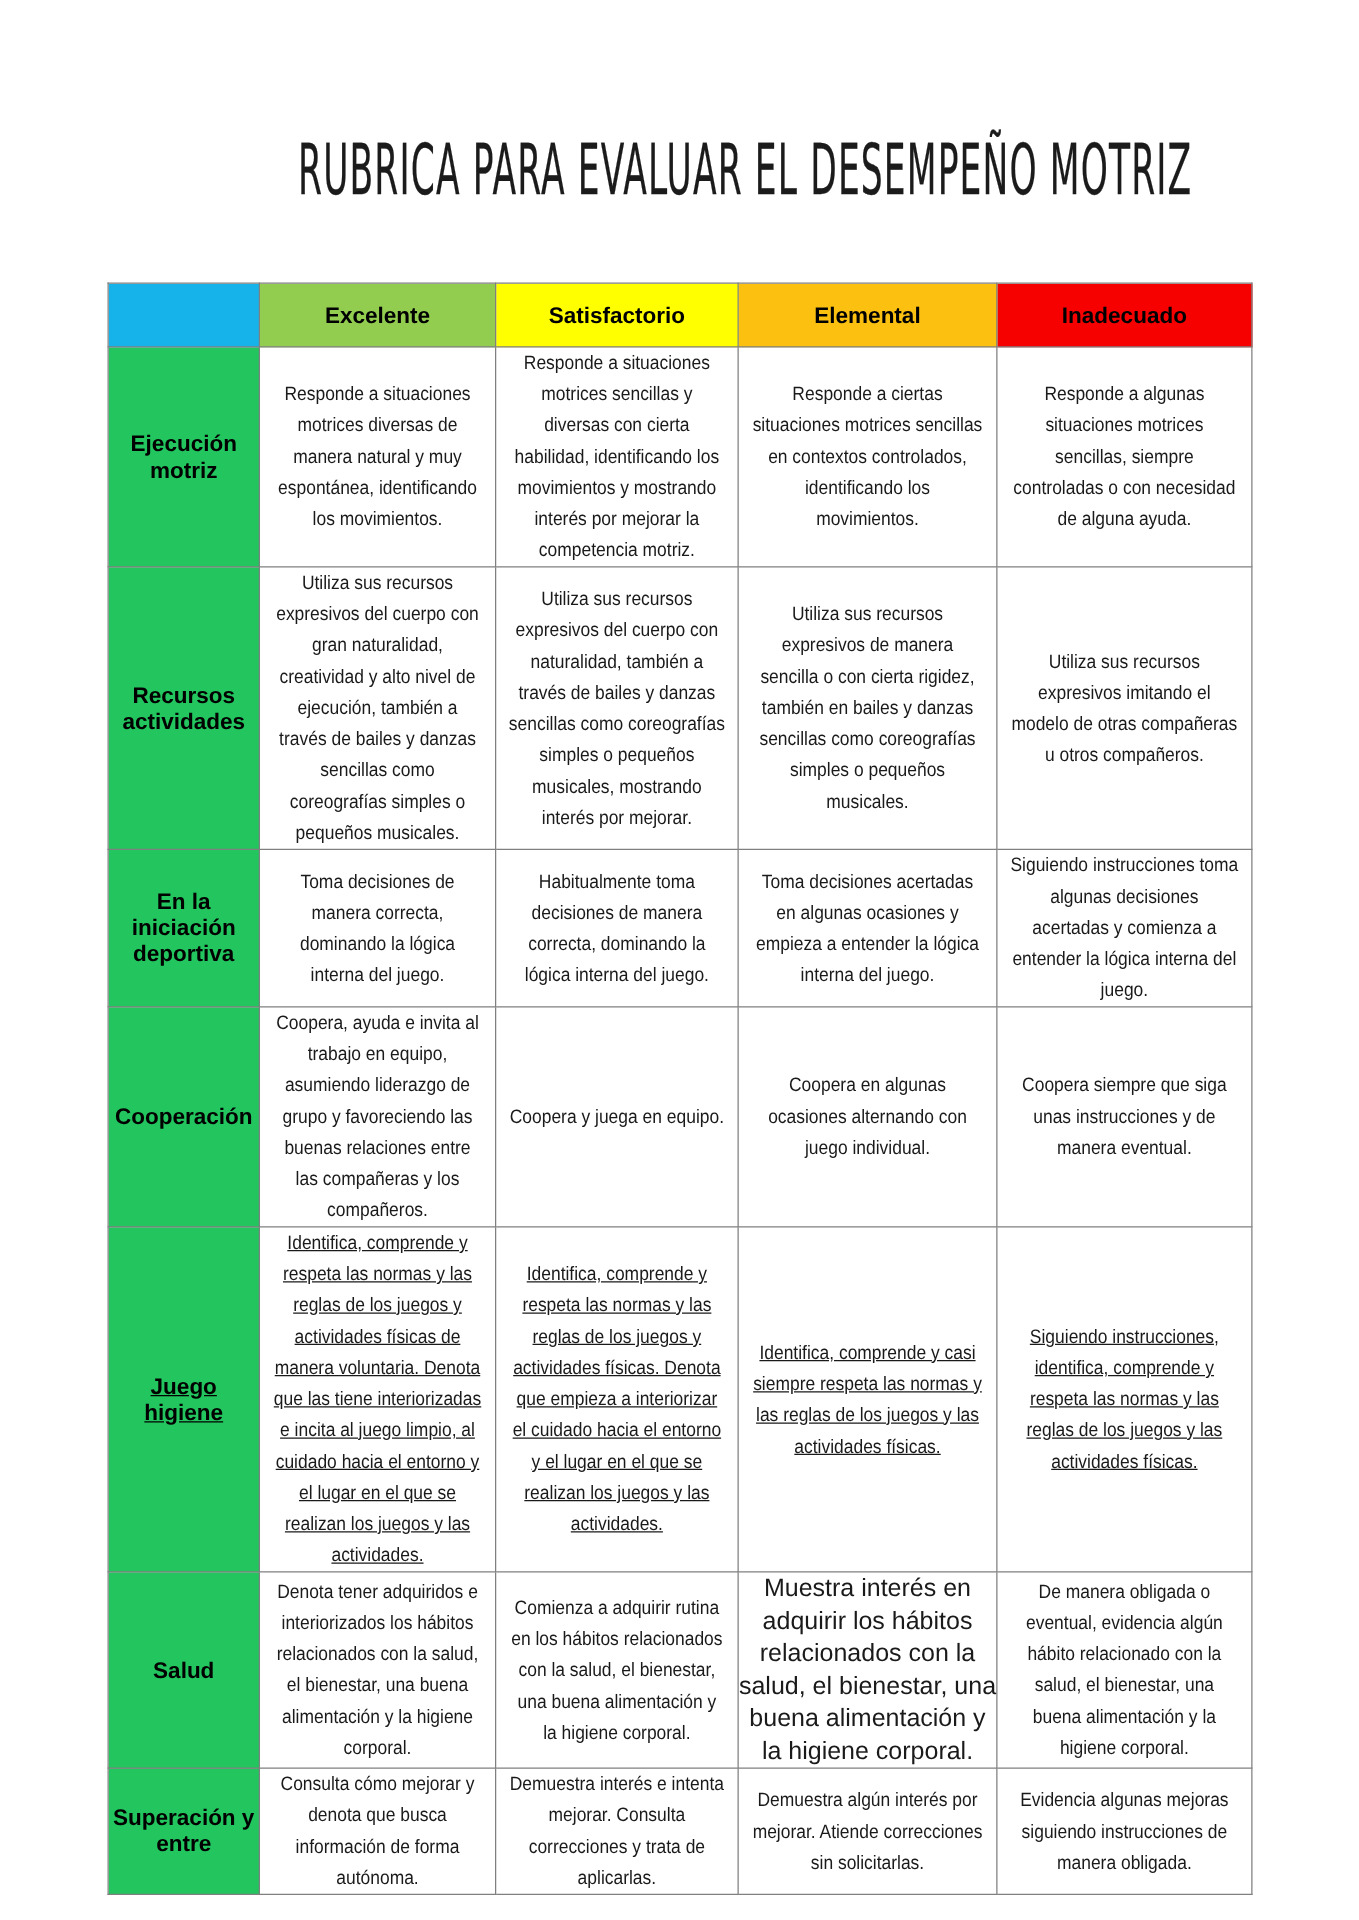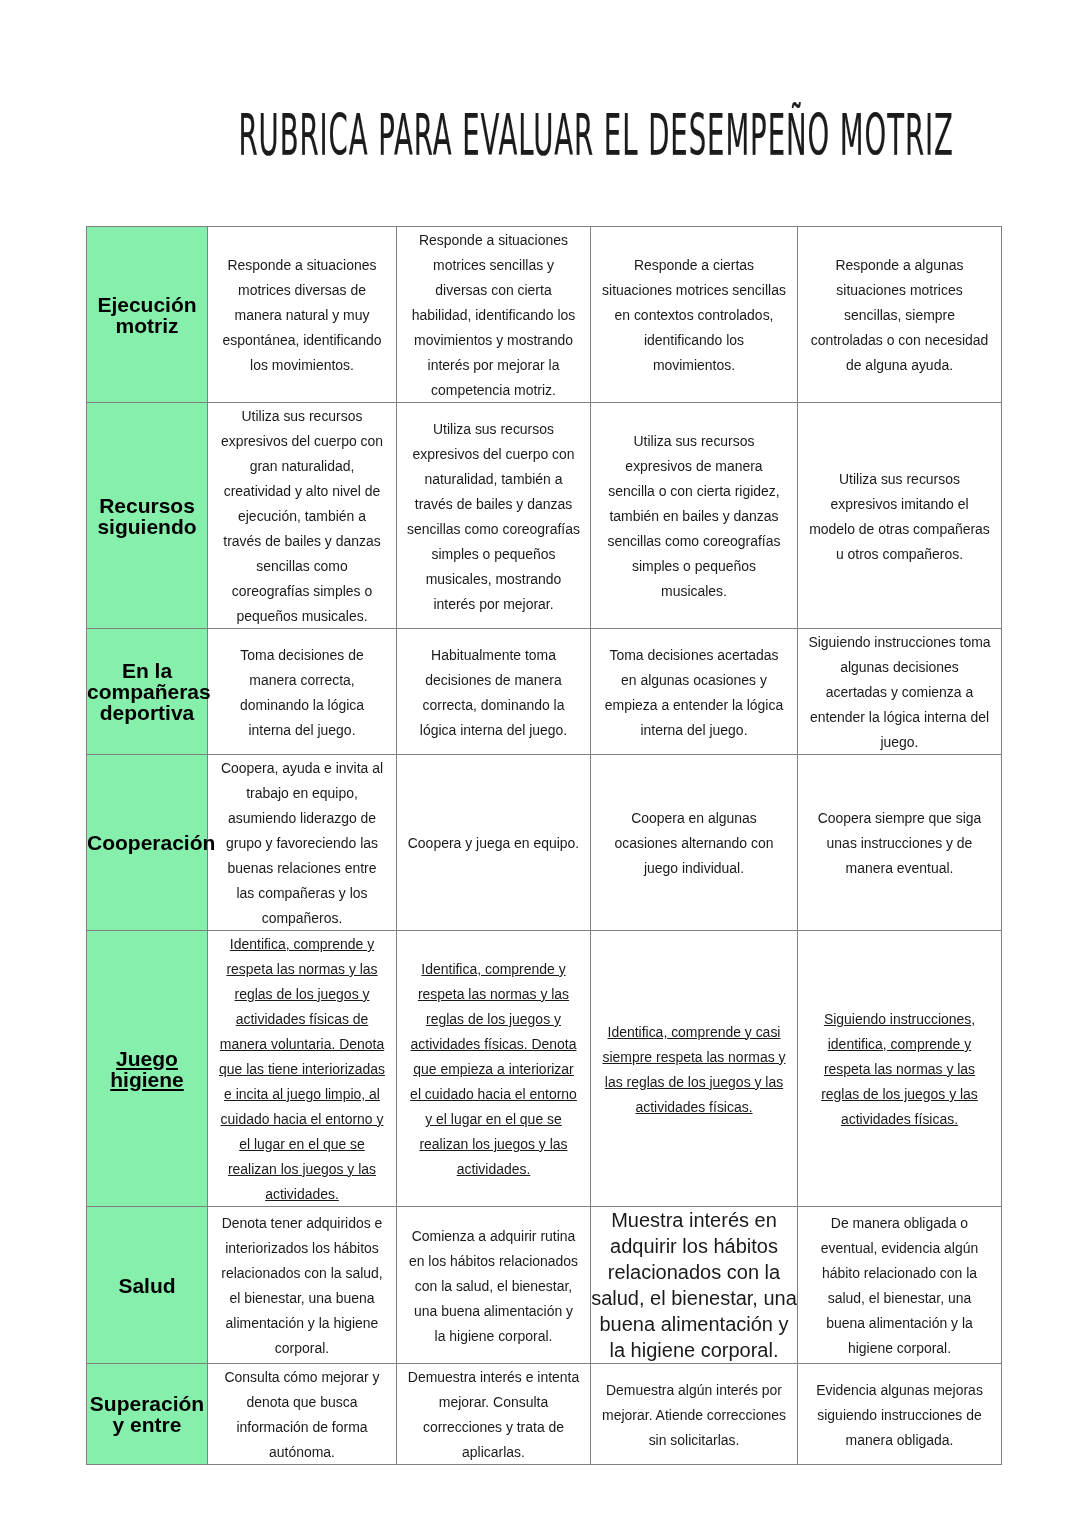--- a/index.html
+++ b/index.html
@@ -71,23 +71,23 @@
     color: #000000;
   }
   .hdr-corner { background: #15b3ea; }
   .hdr-exc    { background: #92cd4f; }
   .hdr-sat    { background: #ffff00; }
   .hdr-ele    { background: #fcc110; }
   .hdr-ina    { background: #f70000; }
 
   
   .crit-cell {
-    background: #86efac;
-    text-align: center;
-    font-size: 21px;
+    background: #22c55e;
+    text-align: center;
+    font-size: 18px;
     font-weight: bold;
     line-height: 21px;
     color: #000000;
     padding: 4px 5px;
     font-family: "Liberation Sans", sans-serif;
   }
 
   
   .body-cell {
     background: #ffffff;
@@ -132,55 +132,62 @@
 
 <table class="rubric-table">
   <colgroup>
     <col class="c-crit">
       <col class="c-exc">
       <col class="c-sat">
       <col class="c-ele">
       <col class="c-ina">
   </colgroup>
   <tbody>
+    <tr class="r0">
+      <td class="hdr-cell hdr-corner"></td>
+      <td class="hdr-cell hdr-exc">Excelente</td>
+      <td class="hdr-cell hdr-sat">Satisfactorio</td>
+      <td class="hdr-cell hdr-ele">Elemental</td>
+      <td class="hdr-cell hdr-ina">Inadecuado</td>
+    </tr>
 
     <tr class="r1">
       <td class="crit-cell">Ejecución motriz</td>
       <td class="body-cell">
           <span class="cond">Responde a situaciones motrices diversas de manera natural y muy espontánea, identificando los movimientos.</span>
         </td>
       <td class="body-cell">
           <span class="cond">Responde a situaciones motrices sencillas y diversas con cierta habilidad, identificando los movimientos y mostrando interés por mejorar la competencia motriz.</span>
         </td>
       <td class="body-cell">
           <span class="cond">Responde a ciertas situaciones motrices sencillas en contextos controlados, identificando los movimientos.</span>
         </td>
       <td class="body-cell">
           <span class="cond">Responde a algunas situaciones motrices sencillas, siempre controladas o con necesidad de alguna ayuda.</span>
         </td>
     </tr>
 
     <tr class="r2">
-      <td class="crit-cell">Recursos siguiendo</td>
+      <td class="crit-cell">Recursos actividades</td>
       <td class="body-cell">
           <span class="cond">Utiliza sus recursos expresivos del cuerpo con gran naturalidad, creatividad y alto nivel de ejecución, también a través de bailes y danzas sencillas como coreografías simples o pequeños musicales.</span>
         </td>
       <td class="body-cell">
           <span class="cond">Utiliza sus recursos expresivos del cuerpo con naturalidad, también a través de bailes y danzas sencillas como coreografías simples o pequeños musicales, mostrando interés por mejorar.</span>
         </td>
       <td class="body-cell">
           <span class="cond">Utiliza sus recursos expresivos de manera sencilla o con cierta rigidez, también en bailes y danzas sencillas como coreografías simples o pequeños musicales.</span>
         </td>
       <td class="body-cell">
           <span class="cond">Utiliza sus recursos expresivos imitando el modelo de otras compañeras u otros compañeros.</span>
         </td>
     </tr>
 
     <tr class="r3">
-      <td class="crit-cell">En la compañeras deportiva</td>
+      <td class="crit-cell">En la iniciación deportiva</td>
       <td class="body-cell">
           <span class="cond">Toma decisiones de manera correcta, dominando la lógica interna del juego.</span>
         </td>
       <td class="body-cell">
           <span class="cond">Habitualmente toma decisiones de manera correcta, dominando la lógica interna del juego.</span>
         </td>
       <td class="body-cell">
           <span class="cond">Toma decisiones acertadas en algunas ocasiones y empieza a entender la lógica interna del juego.</span>
         </td>
       <td class="body-cell">

